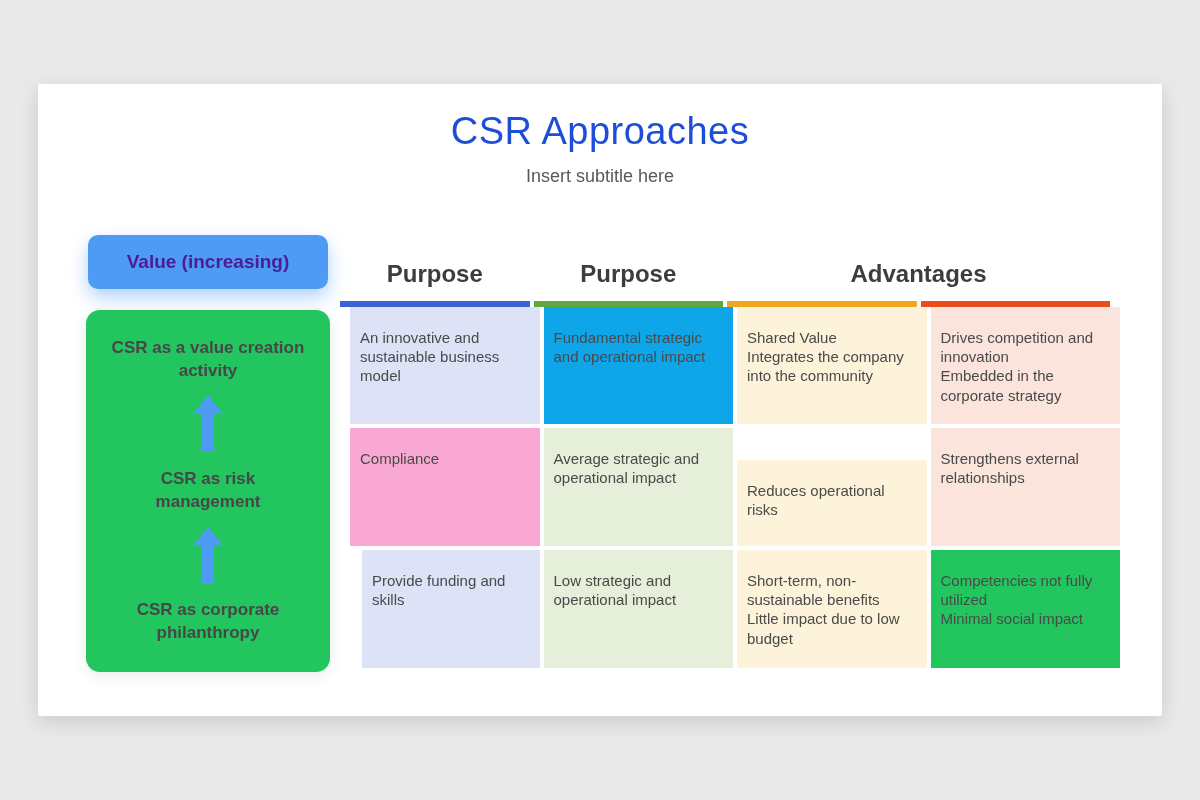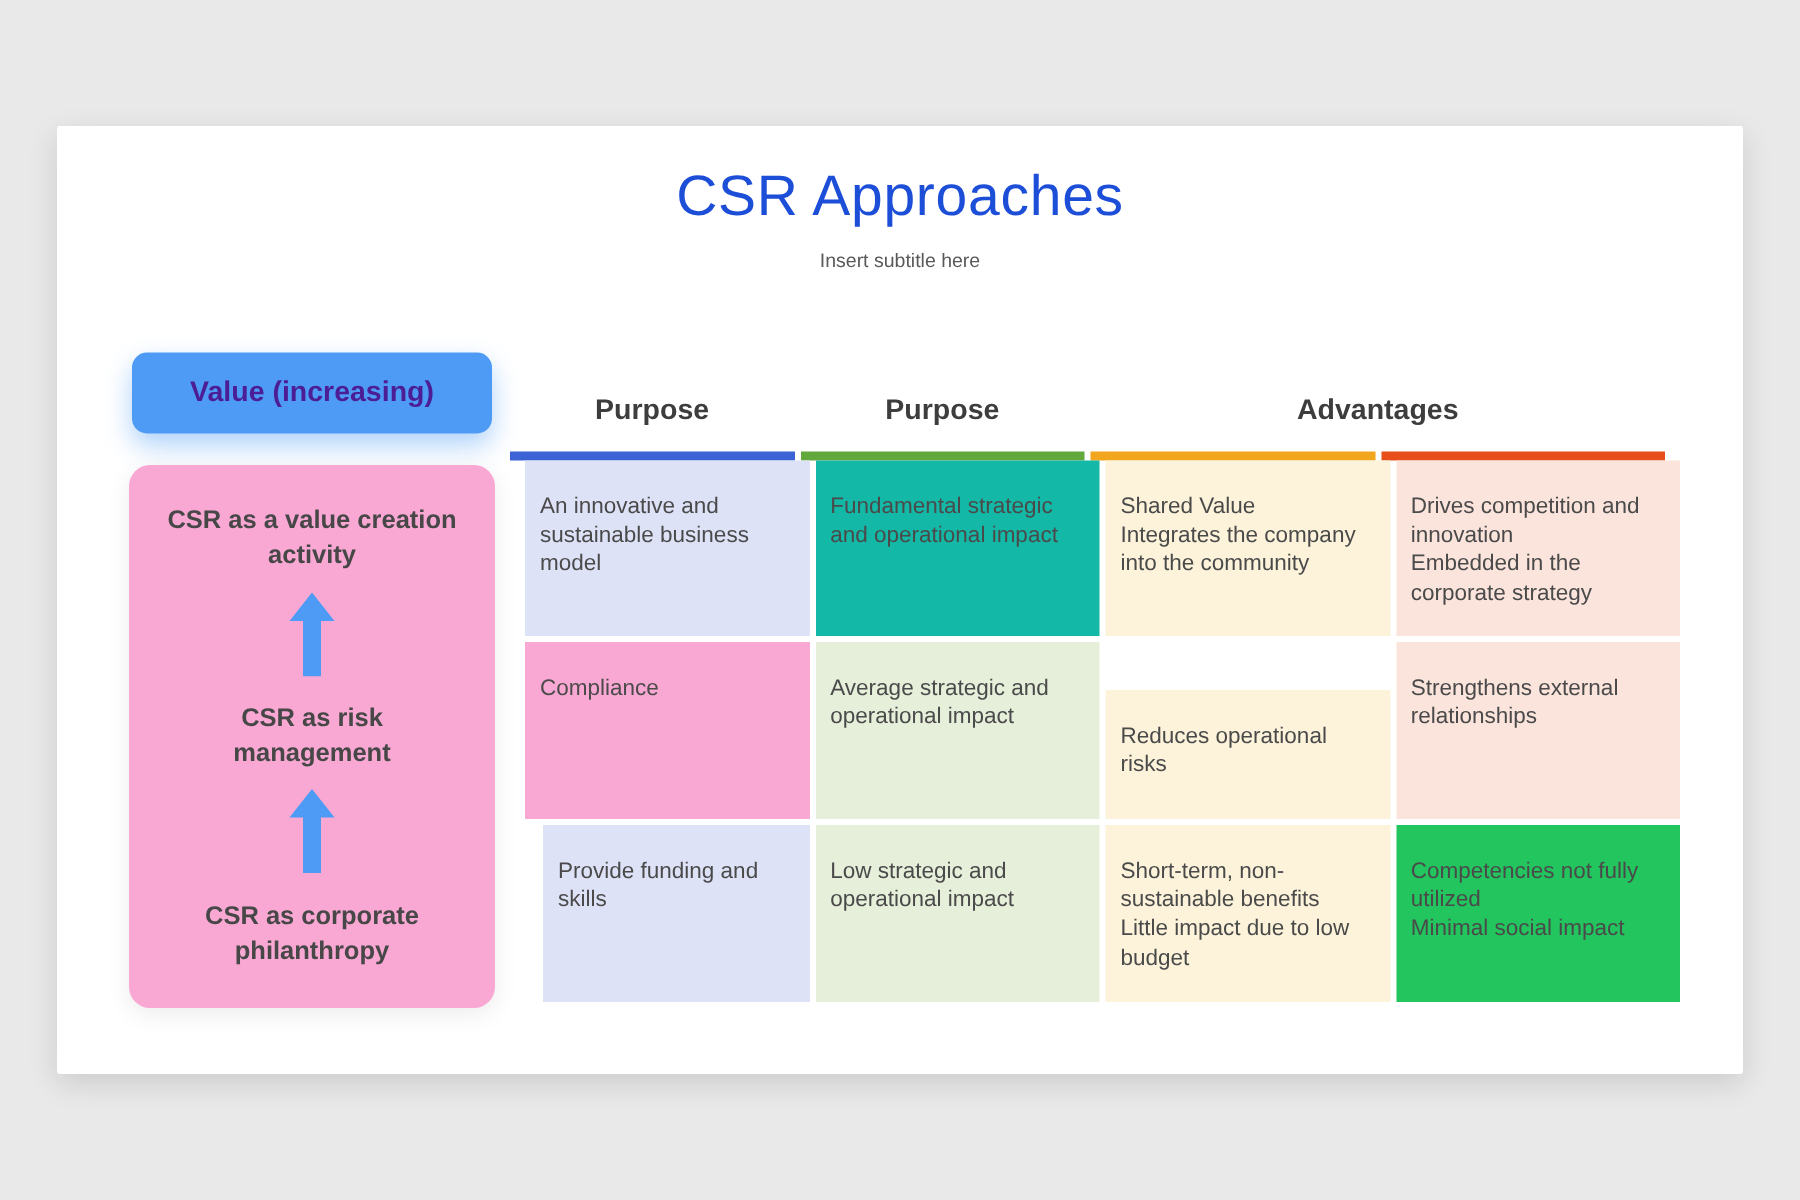--- a/index.html
+++ b/index.html
@@ -15,51 +15,51 @@
     box-shadow:0 6px 20px rgba(0,0,0,.13);
   }
   
   .slide-title{
     position:absolute;left:0;top:26px;width:100%;
     text-align:center;font-size:38px;font-weight:400;color:#1d4ed8;
     letter-spacing:.5px;
   }
   .slide-subtitle{
     position:absolute;left:0;top:82px;width:100%;
-    text-align:center;font-size:13px;color:#595959;
+    text-align:center;font-size:18px;color:#595959;
   }
   
   .value-button{
     position:absolute;left:50px;top:151px;width:240px;height:54px;
     border-radius:10px;border:none;cursor:pointer;
     display:flex;align-items:center;justify-content:center;
     font-size:19px;font-weight:700;color:#4c1d95;
     font-family:inherit;
     box-shadow:0 8px 18px rgba(77,155,245,.45);
   }
   .value-panel{
     position:absolute;left:48px;top:226px;width:244px;height:362px;
-    background:#f9a8d4;border-radius:14px;
+    background:#22c55e;border-radius:14px;
     box-shadow:0 4px 16px rgba(0,0,0,.08);
     display:flex;flex-direction:column;align-items:center;
     justify-content:space-evenly;padding:14px 0;box-sizing:border-box;
   }
   .value-level{
     width:200px;text-align:center;
     font-size:17px;font-weight:700;color:#474747;line-height:1.35;
   }
   .up-arrow{display:block;}
   
   .table-headers{
     position:absolute;left:302px;top:172px;width:770px;height:36px;
     display:grid;grid-template-columns:repeat(4,1fr);column-gap:4px;
     align-items:center;
   }
   .table-header{
-    text-align:center;font-size:19px;font-weight:700;color:#3d3d3d;
+    text-align:center;font-size:24px;font-weight:700;color:#3d3d3d;
   }
   .table-header.span2{grid-column:3 / span 2;}
   .accent-bars{
     position:absolute;left:302px;top:217px;width:770px;height:6px;
     display:flex;gap:4px;
   }
   .accent-bar{flex:1;height:6px;}
   .table-cells{
     position:absolute;left:312px;top:223px;width:770px;
     display:grid;grid-template-columns:repeat(4,1fr);
@@ -109,21 +109,21 @@
 
   <div class="accent-bars">
     <div class="accent-bar" style="background: rgb(59, 99, 214);"></div>
     <div class="accent-bar" style="background: rgb(99, 168, 60);"></div>
     <div class="accent-bar" style="background: rgb(242, 166, 29);"></div>
     <div class="accent-bar" style="background: rgb(232, 78, 27);"></div>
   </div>
 
   <div class="table-cells">
     <div class="table-cell" style="background: rgb(222, 226, 247);">An innovative and sustainable business model</div>
-    <div class="table-cell" style="background: #14b8a6;">Fundamental strategic and operational impact</div>
+    <div class="table-cell" style="background: #0ea5e9;">Fundamental strategic and operational impact</div>
     <div class="table-cell" style="background: rgb(252, 243, 218);">Shared Value
 Integrates the company into the community</div>
     <div class="table-cell" style="background: rgb(250, 228, 220);">Drives competition and innovation
 Embedded in the corporate strategy</div>
 
     <div class="table-cell" style="background: #f9a8d4;">Compliance</div>
     <div class="table-cell" style="background: rgb(230, 239, 218);">Average strategic and operational impact</div>
     <div class="table-cell" style="background: rgb(252, 243, 218); margin-top: 32px;">Reduces operational risks</div>
     <div class="table-cell" style="background: rgb(250, 228, 220);">Strengthens external relationships</div>
 

